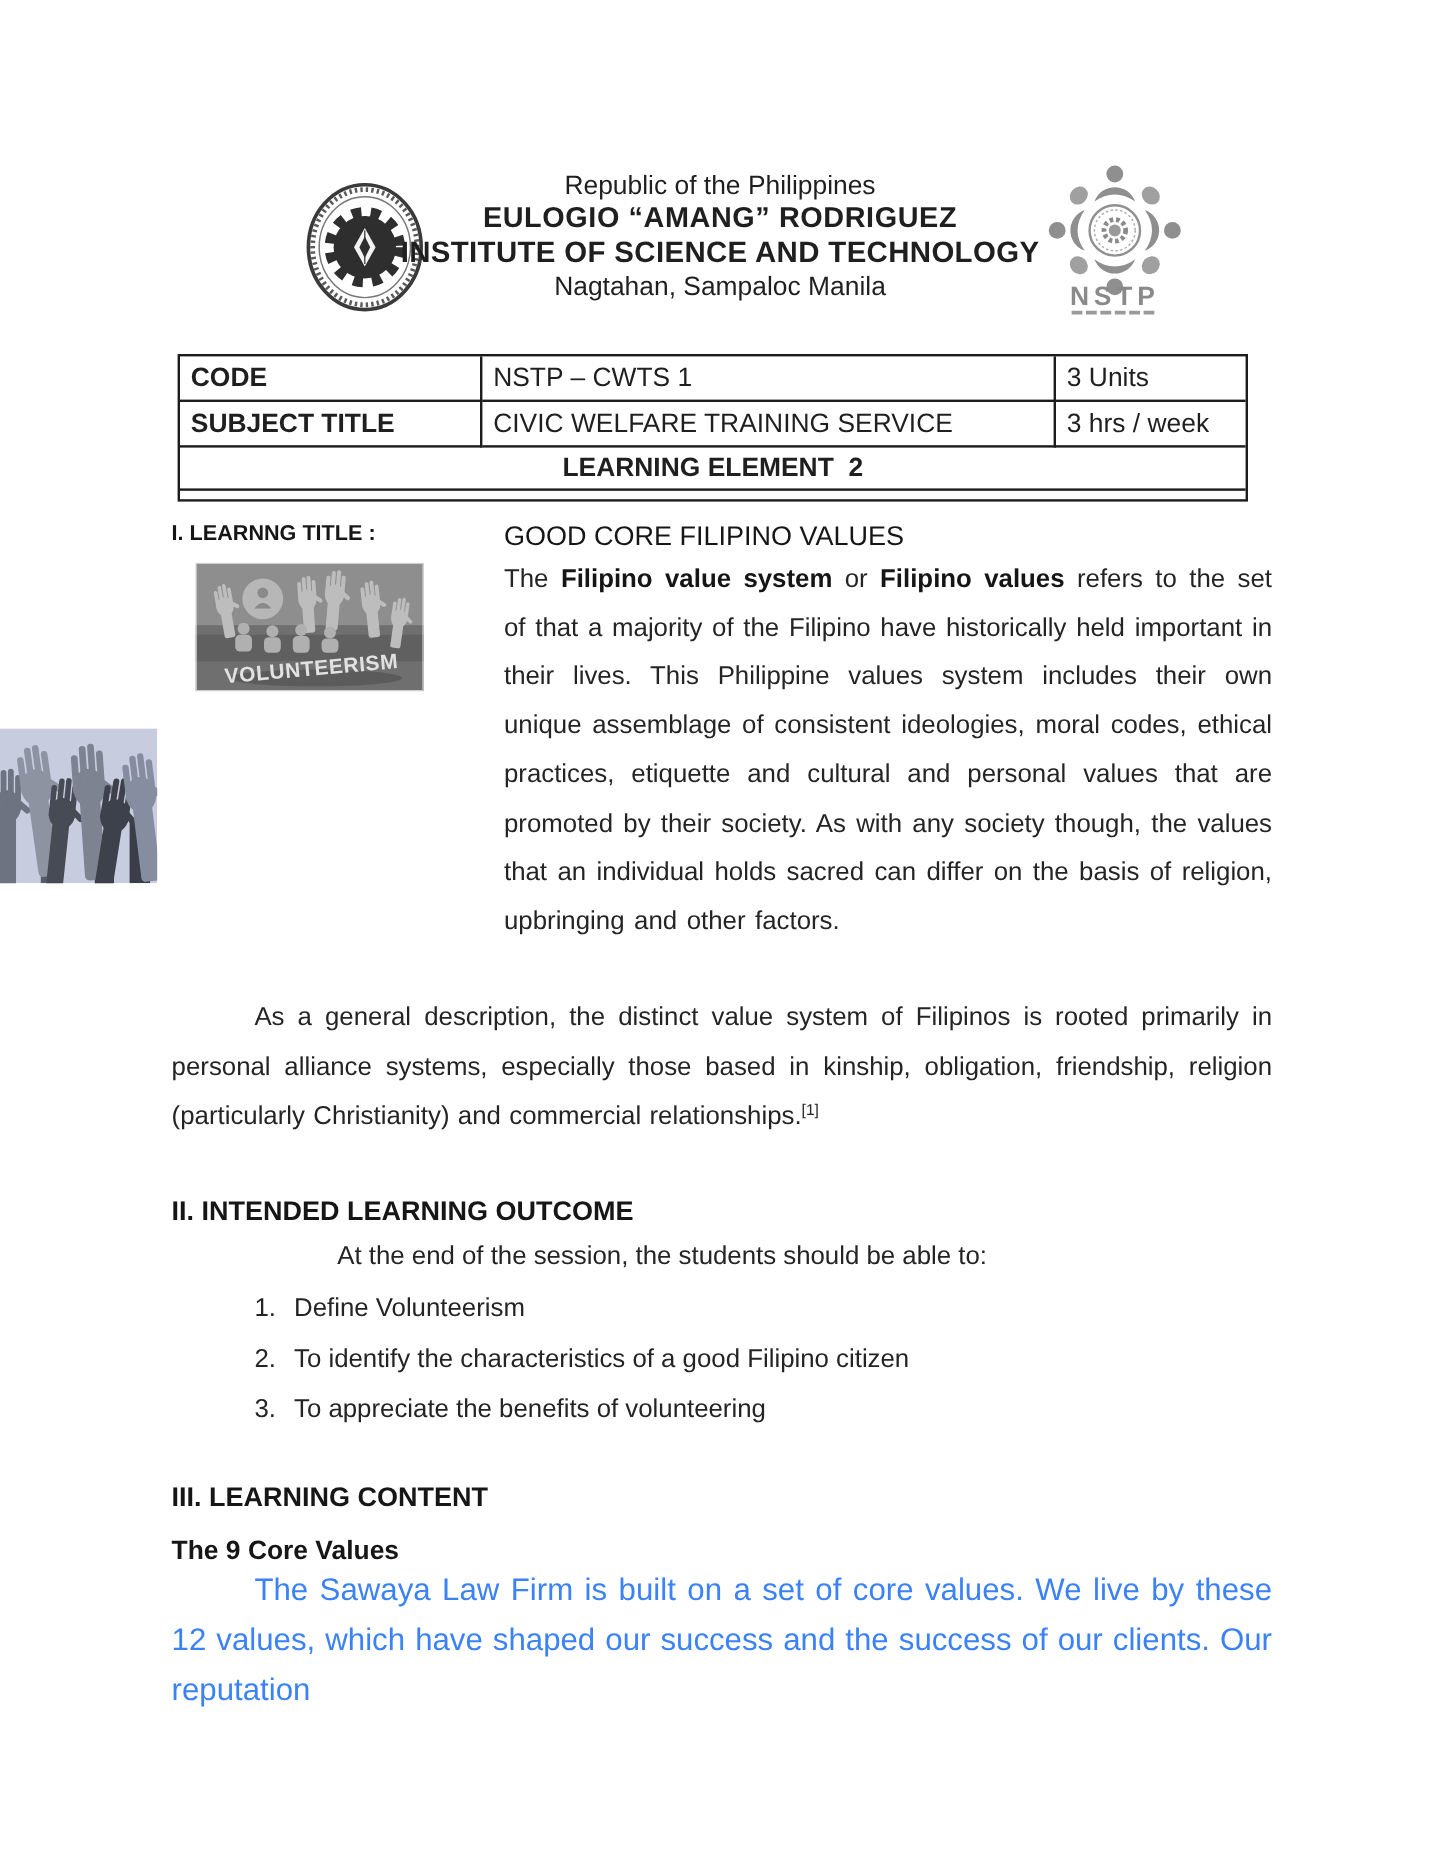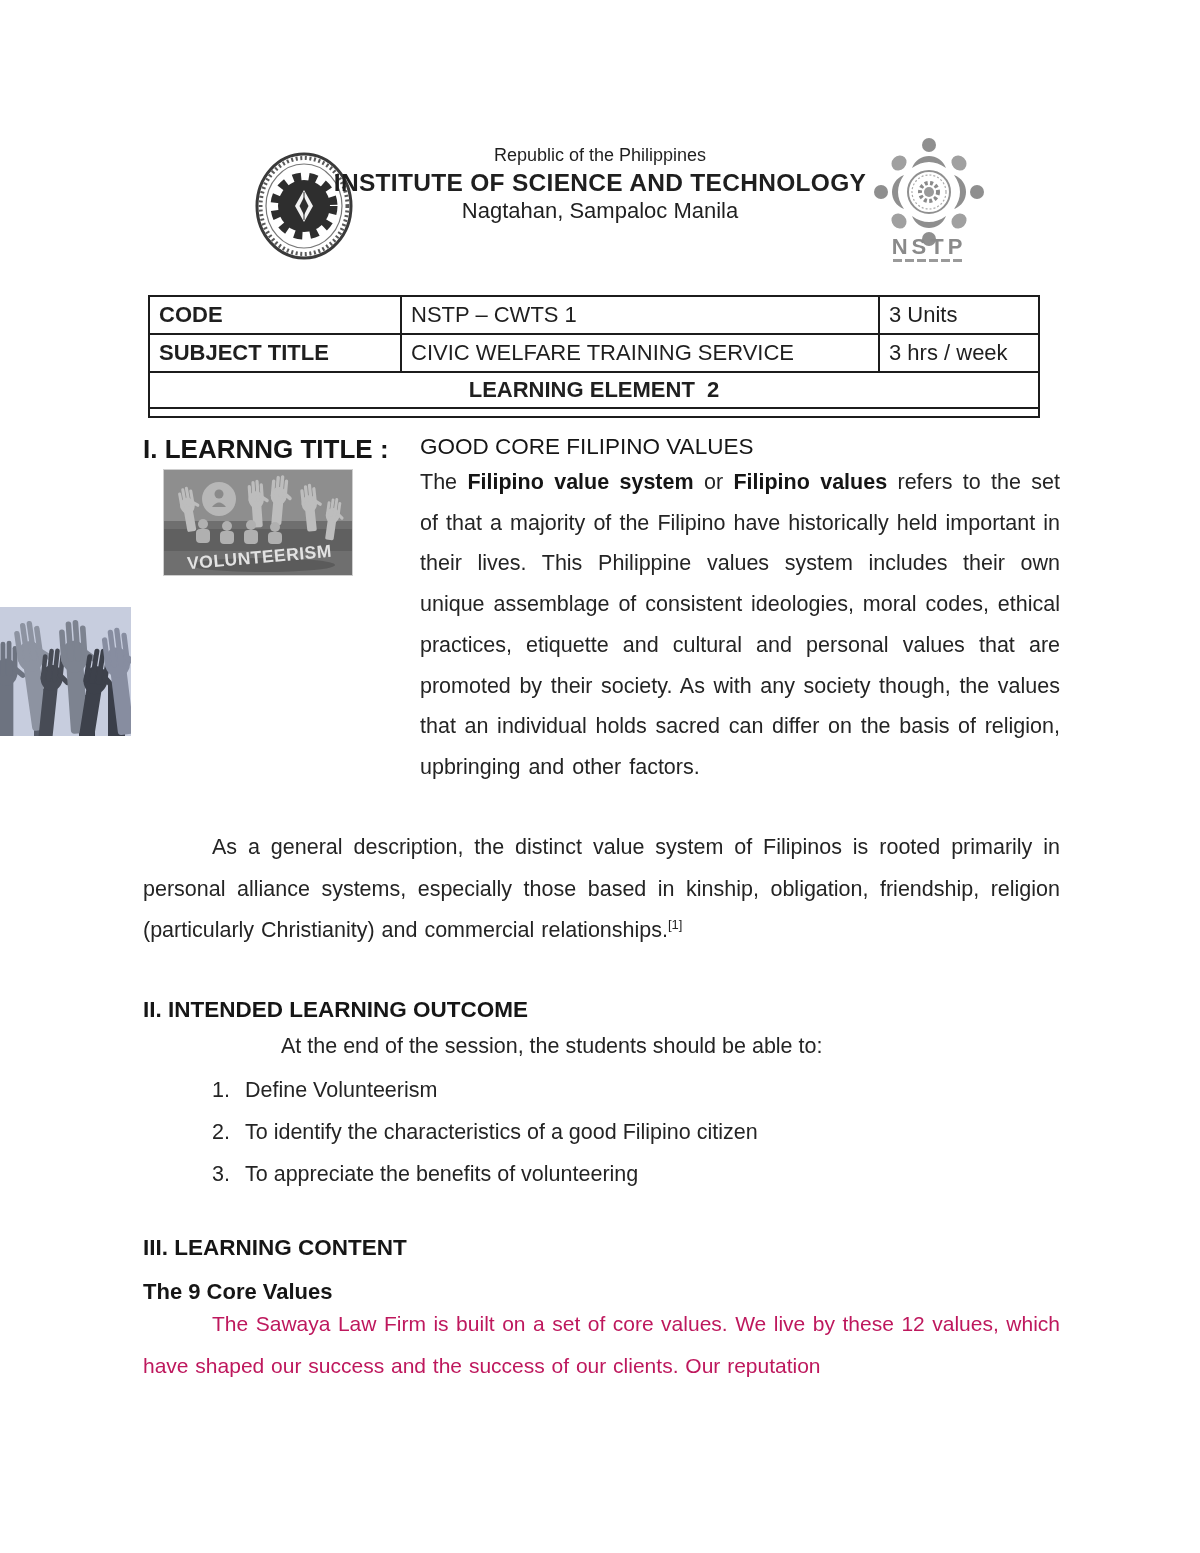--- a/index.html
+++ b/index.html
@@ -17,21 +17,21 @@
     overflow: hidden;
   }
 
   
   .hdr-text {
     position: absolute;
     left: 240px; top: 142px; width: 720px;
     text-align: center;
     color: #1f1f1f;
   }
-  .hdr-line1 { font-size: 18px; line-height: 26px; }
+  .hdr-line1 { font-size: 22px; line-height: 26px; }
   .hdr-line2 { font-size: 24px; font-weight: bold; line-height: 28px; letter-spacing: .5px; }
   .hdr-line3 { font-size: 24.5px; font-weight: bold; line-height: 29px; letter-spacing: .3px; }
   .hdr-line4 { font-size: 22px; line-height: 27px; }
   .seal   { position: absolute; left: 254px; top: 151px; width: 100px; height: 111px; }
   .nstp   { position: absolute; left: 866px; top: 136px; width: 127px; height: 133px; }
 
   
   .info-table {
     position: absolute; left: 148px; top: 295px; width: 892px;
     border: 2px solid #1c1c1c;
@@ -51,21 +51,21 @@
   .info-table .t-footer {
     grid-column: 1 / -1;
     border-bottom: 2px solid #1c1c1c;
     text-align: center; font-weight: bold;
     padding: 4px 0 5px 0; line-height: 25px;
     white-space: pre;
   }
   .info-table .t-spacer { grid-column: 1 / -1; height: 7px; }
 
   
-  .s1-label  { position: absolute; left: 143px; top: 434px; font-size: 26px; font-weight: bold; color: #161616; white-space: pre; }
+  .s1-label  { position: absolute; left: 143px; top: 434px; font-size: 18px; font-weight: bold; color: #161616; white-space: pre; }
   .s1-title  { position: absolute; left: 420px; top: 434px; font-size: 22.5px; font-weight: normal; color: #161616; }
   .img-volunteerism { position: absolute; left: 163px; top: 469px; width: 190px; height: 107px; }
   .img-hands { position: absolute; left: 0px; top: 607px; width: 131px; height: 129px; }
   .s1-para {
     position: absolute; left: 420px; top: 462px; width: 640px;
     font-size: 21.5px; line-height: 40.7px;
     text-align: justify; color: #242424;
     word-spacing: 2px;
   }
   .s1-para b { color: #151515; }
@@ -82,22 +82,22 @@
   .s2-intro   { position: absolute; left: 281px; top: 1034px; font-size: 21.5px; color: #242424; text-align: center; }
   .s2-list    { position: absolute; left: 212px; top: 1077px; font-size: 21.5px; color: #242424; }
   .s2-item    { display: flex; height: 42px; align-items: flex-start; line-height: 26px; }
   .s2-item .num { width: 33px; flex: none; }
 
   
   .s3-heading { position: absolute; left: 143px; top: 1235px; font-size: 22.5px; font-weight: bold; color: #161616; }
   .s3-sub     { position: absolute; left: 143px; top: 1279px; font-size: 22px; font-weight: bold; color: #161616; }
   .s3-para {
     position: absolute; left: 143px; top: 1303px; width: 917px;
-    font-size: 21px; line-height: 42px;
-    text-align: justify; color: #be185d;
+    font-size: 26px; line-height: 42px;
+    text-align: justify; color: #3b82f6;
     text-indent: 69px; word-spacing: 1px;
   }
 
   svg text { font-family: "Liberation Sans", "DejaVu Sans", sans-serif; }
 </style>
 </head>
 <body>
 
 <div class="page">
 
@@ -107,20 +107,21 @@
     <ellipse cx="50" cy="55" rx="38" ry="42" fill="none" stroke="#777777" stroke-width="1.2"></ellipse>
     <circle cx="50" cy="55" r="29" fill="none" stroke="#2e2e2e" stroke-width="9" stroke-dasharray="8 7.7"></circle>
     <circle cx="50" cy="55" r="26" fill="#2e2e2e"></circle>
     <polygon points="50,39 59,55 50,71 41,55" fill="#f2f2f2"></polygon>
     <polygon points="50,46 54.5,55 50,64 45.5,55" fill="#2e2e2e"></polygon>
     <line x1="50" y1="41" x2="50" y2="69" stroke="#2e2e2e" stroke-width="1"></line>
   </svg>
 
   <div class="hdr-text">
     <div class="hdr-line1">Republic of the Philippines</div>
+    <div class="hdr-line2">EULOGIO “AMANG” RODRIGUEZ</div>
     <div class="hdr-line3">INSTITUTE OF SCIENCE AND TECHNOLOGY</div>
     <div class="hdr-line4">Nagtahan, Sampaloc Manila</div>
   </div>
 
   <svg class="nstp" viewBox="0 0 127 133" aria-hidden="true">
     <defs>
       <g id="person">
         <circle cx="0" cy="-14" r="7"></circle>
         <path d="M-17,9 C-11,-7 11,-7 17,9 C6,1 -6,1 -17,9 Z"></path>
       </g>

